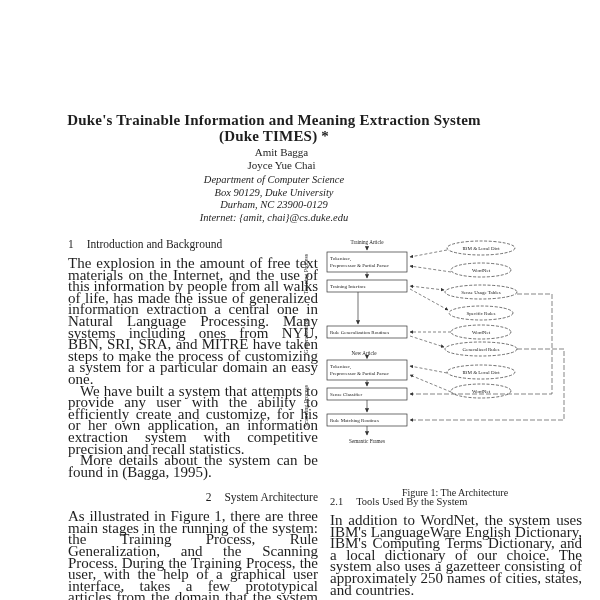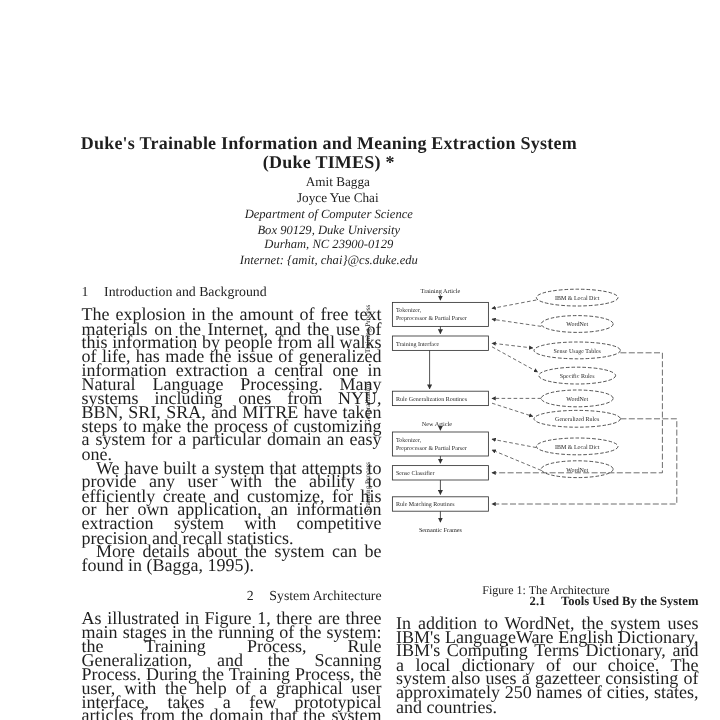--- a/index.html
+++ b/index.html
@@ -10,21 +10,21 @@
     -webkit-font-smoothing:antialiased;
   }
   .titleblock{position:absolute;top:112px;left:0;width:548px;text-align:center;}
   .title{font-size:15px;font-weight:bold;line-height:16px;letter-spacing:.2px;}
   .authors{margin-top:2px;font-size:11px;font-weight:normal;line-height:13px;padding-left:15px;}
   .affil{margin-top:2px;font-size:10.5px;line-height:12.5px;font-style:italic;}
   .colL{position:absolute;left:68px;top:238px;width:250px;}
   .colR-caption{position:absolute;left:330px;top:458px;width:250px;text-align:center;font-size:10px;margin-top:29px;}
   .colR{position:absolute;left:330px;top:482px;width:252px;}
   .h{font-size:11.5px;font-weight:normal;margin:0 0 8px 0;}
-  .h2{font-size:10.5px;font-weight:bold;margin:14px 0 8px 0;text-align:right;}
+  .h2{font-size:10.5px;font-weight:normal;margin:14px 0 8px 0;}
   .hnum{margin-right:13px;}
   .body-p{font-size:15px;line-height:11.6px;text-align:justify;margin:0;}
   .indent{text-indent:12px;}
   .figwrap{position:absolute;left:298px;top:236px;width:294px;height:218px;}
   svg text{font-family:"Liberation Serif","DejaVu Serif",serif;fill:#222;}
   .figbox{fill:none;stroke:#333;stroke-width:.7;}
   .figoval{fill:none;stroke:#333;stroke-width:.7;stroke-dasharray:3 1.6;}
   .flow{stroke:#333;stroke-width:.7;fill:none;}
   .link{stroke:#333;stroke-width:.6;fill:none;stroke-dasharray:3 2;}
   .route{stroke:#333;stroke-width:.6;fill:none;stroke-dasharray:5 2;}

